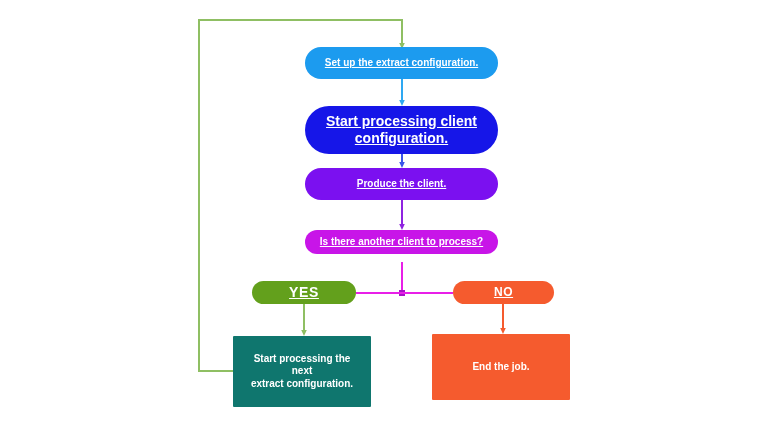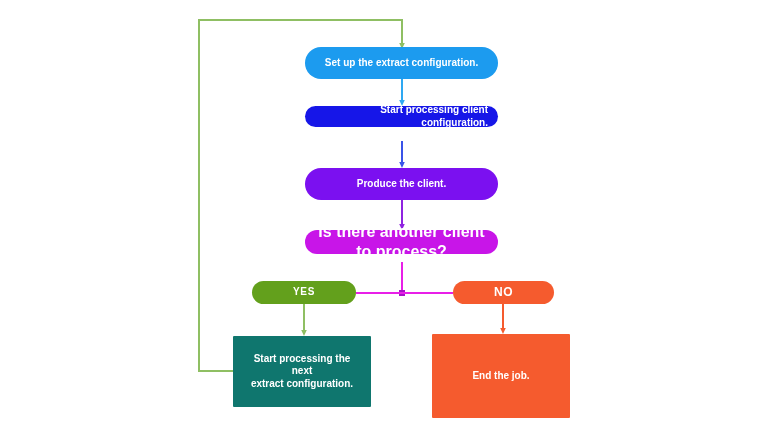--- a/index.html
+++ b/index.html
@@ -34,32 +34,33 @@
     text-align: center;
     color: #ffffff;
     font-weight: bold;
     line-height: 1.25;
     box-sizing: border-box;
     padding: 4px 10px;
     z-index: 2;
   }
   .node-pill {
     border-radius: 999px;
+    text-decoration: underline;
   }
   .node-rect {
     border-radius: 1px;
   }
   .n-setup   { left: 305px; top: 47px;  width: 193px; height: 32px; background: #1C9BEF; font-size: 10px; }
-  .n-start   { left: 305px; top: 106px; width: 193px; height: 21px; background: #1616E8; font-size: 10px; text-align: right; }
+  .n-start   { left: 305px; top: 106px; width: 193px; height: 48px; background: #1616E8; font-size: 14px; }
   .n-produce { left: 305px; top: 168px; width: 193px; height: 32px; background: #7B10F0; font-size: 10px; }
-  .n-decide  { left: 305px; top: 230px; width: 193px; height: 24px; background: #C815E8; font-size: 16px; }
-  .n-yes     { left: 252px; top: 281px; width: 104px; height: 23px; background: #63A01C; font-size: 10px; letter-spacing: 0.6px; }
+  .n-decide  { left: 305px; top: 230px; width: 193px; height: 24px; background: #C815E8; font-size: 10px; }
+  .n-yes     { left: 252px; top: 281px; width: 104px; height: 23px; background: #63A01C; font-size: 14px; letter-spacing: 0.6px; }
   .n-no      { left: 453px; top: 281px; width: 101px; height: 23px; background: #F55B2E; font-size: 12px; letter-spacing: 0.6px; }
   .n-next    { left: 233px; top: 336px; width: 138px; height: 71px; background: #0f766e; font-size: 10px; }
-  .n-end     { left: 432px; top: 334px; width: 138px; height: 84px; background: #F55B2E; font-size: 10px; }
+  .n-end     { left: 432px; top: 334px; width: 138px; height: 66px; background: #F55B2E; font-size: 10px; }
   .node span { display: block; }
 </style>
 </head>
 <body>
 
 <div id="canvas">
 
   <svg id="edges" viewBox="0 0 768 432" width="768" height="432" xmlns="http://www.w3.org/2000/svg">
 
     <g>

